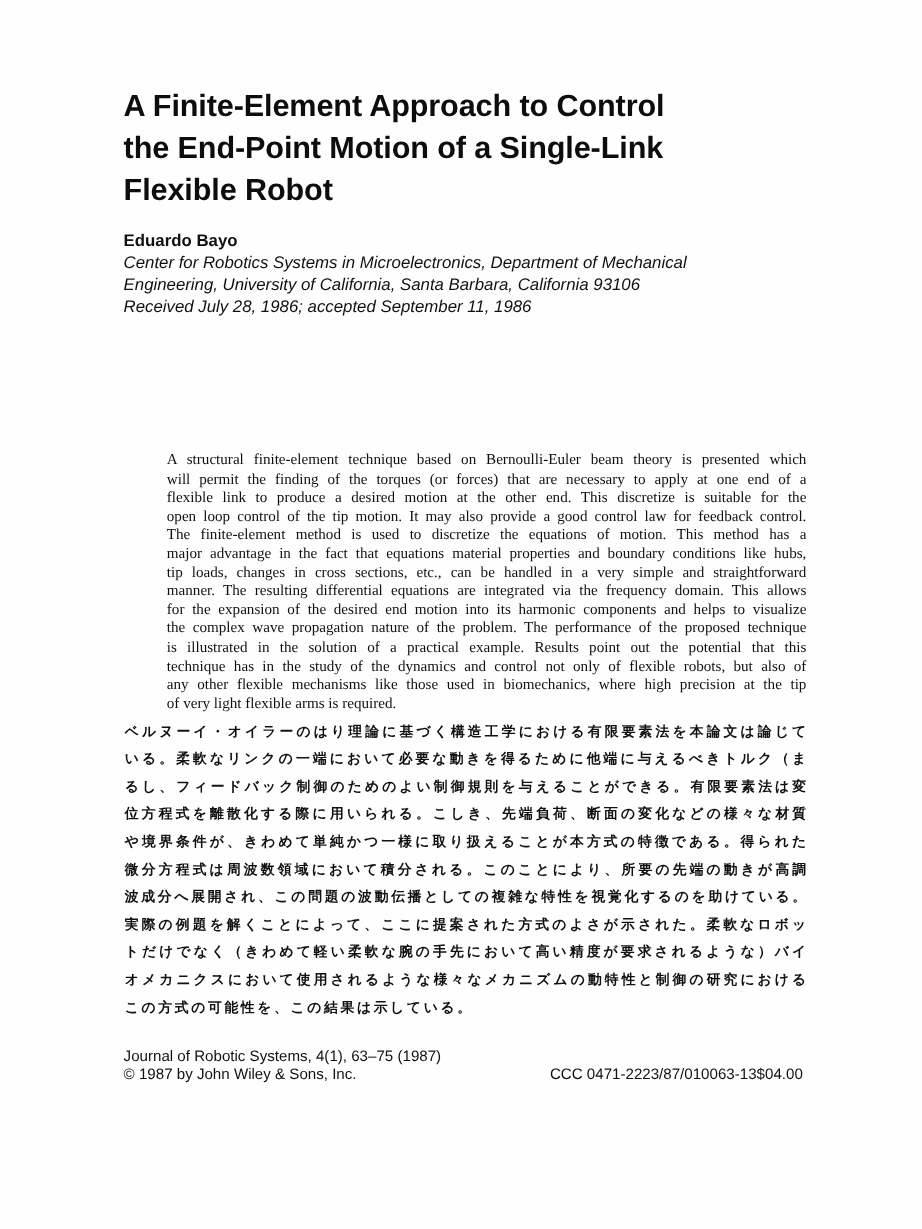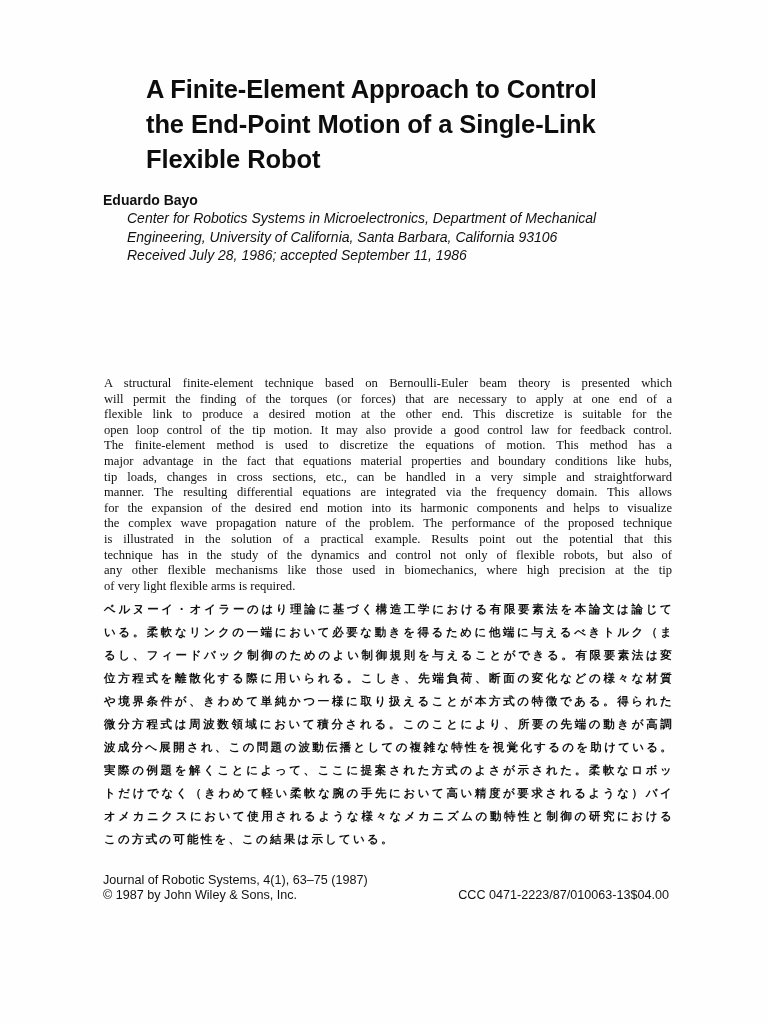--- a/index.html
+++ b/index.html
@@ -25,21 +25,21 @@
     left: 103px;
     top: 72px;
     width: 600px;
     font-family: "Liberation Sans", sans-serif;
     font-weight: bold;
     font-size: 25.5px;
     line-height: 35px;
     letter-spacing: -0.1px;
     color: #0d0d0d;
   }
-  .title div { white-space: nowrap; margin-left: 43px; }
+  .title div { white-space: nowrap; }
   .author {
     position: absolute;
     left: 103px;
     top: 191px;
     font-family: "Liberation Sans", sans-serif;
     font-weight: bold;
     font-size: 14px;
     line-height: 18px;
     color: #111;
   }
@@ -47,37 +47,38 @@
     position: absolute;
     left: 103px;
     top: 209px;
     width: 600px;
     font-family: "Liberation Sans", sans-serif;
     font-style: italic;
     font-size: 14px;
     line-height: 18.5px;
     color: #111;
   }
-  .affil div { white-space: nowrap; margin-left: 24px; }
+  .affil div { white-space: nowrap; }
   .abstract {
     position: absolute;
     left: 104px;
     top: 376px;
     width: 568px;
     font-family: "Liberation Serif", serif;
     font-size: 12.6px;
     line-height: 15.6px;
     color: #0f0f0f;
   }
   .abstract .line {
     display: block;
     text-align: justify;
     text-align-last: justify;
     white-space: nowrap;
     overflow: visible;
+    margin-left: 35px;
   }
   .abstract .line.last {
     text-align-last: left;
   }
   .jp {
     position: absolute;
     left: 104px;
     top: 598px;
     width: 570px;
     font-family: "DejaVu Sans", sans-serif;

